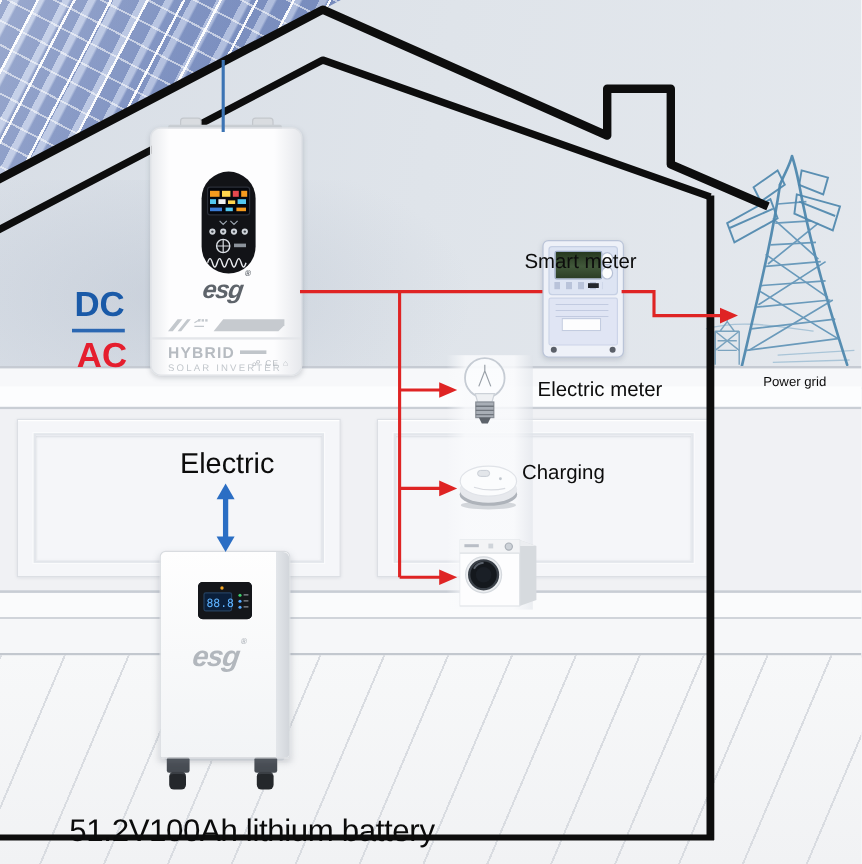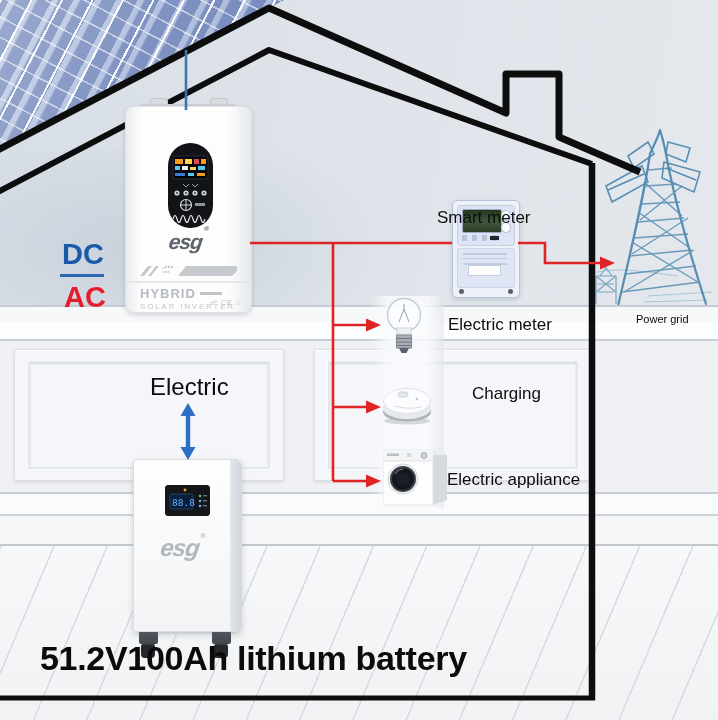--- a/index.html
+++ b/index.html
@@ -82,21 +82,21 @@
   .bat-base{left:137px;top:626px;width:100px;height:8px;background:#e2e5e9;border-radius:0 0 3px 3px;}
   .bat-foot{top:631px;width:19px;height:13px;background:#474c53;border-radius:2px;}
   .bat-wheel{top:643px;width:14px;height:13px;background:#24272b;border-radius:4px;border-top:2px solid #3b3f45;}
 
   
   .lbl{color:#0d0d0d;font-weight:500;font-size:17px;white-space:nowrap;}
   .lbl-big{color:#0c0c0c;font-weight:500;font-size:24px;white-space:nowrap;}
   .dc-text{left:62px;top:238px;font-size:29px;font-weight:bold;color:#1a5aa8;}
   .dc-underline{left:60px;top:274px;width:44px;height:3px;background:#2b67b2;}
   .ac-text{left:64px;top:281px;font-size:29px;font-weight:bold;color:#e51e2e;}
-  .caption{left:40px;top:639px;width:340px;text-align:center;font-size:34px;font-weight:700;color:#0b0b0b;letter-spacing:-0.3px;white-space:nowrap;}
+  .caption{left:40px;top:677px;width:340px;text-align:center;font-size:26px;font-weight:400;color:#0b0b0b;letter-spacing:-0.3px;white-space:nowrap;}
 
   svg{display:block;}
   .overlay{position:absolute;left:0;top:0;}
 </style>
 </head>
 <body>
 
 <div class="stage">
 
   <div class="abs interior-shade"></div>
@@ -294,19 +294,18 @@
       <polygon points="180.5,416 195.5,416 188,403" fill="#2b6ec4"></polygon>
       <polygon points="180.5,447 195.5,447 188,460" fill="#2b6ec4"></polygon>
     </g>
   </svg>
 
   <div class="abs dc-text">DC</div>
   <div class="abs dc-underline"></div>
   <div class="abs ac-text">AC</div>
   <div class="abs lbl" style="left:437px;top:176px;margin-top:32px;">Smart meter</div>
   <div class="abs lbl" style="left:448px;top:315px;">Electric meter</div>
-  <div class="abs lbl" style="left:472px;top:384px;text-align:center;">Charging</div>
-  <div class="abs lbl" style="left:447px;top:470px;">Electric appliance</div>
+  <div class="abs lbl" style="left:435px;top:384px;text-align:center;">Charging</div>
   <div class="abs lbl" style="left:636px;top:313px;font-size:11px;">Power grid</div>
   <div class="abs lbl-big" style="left:150px;top:373px;">Electric</div>
   <div class="abs caption">51.2V100Ah lithium battery</div>
 
 </div>
 
 </body></html>

